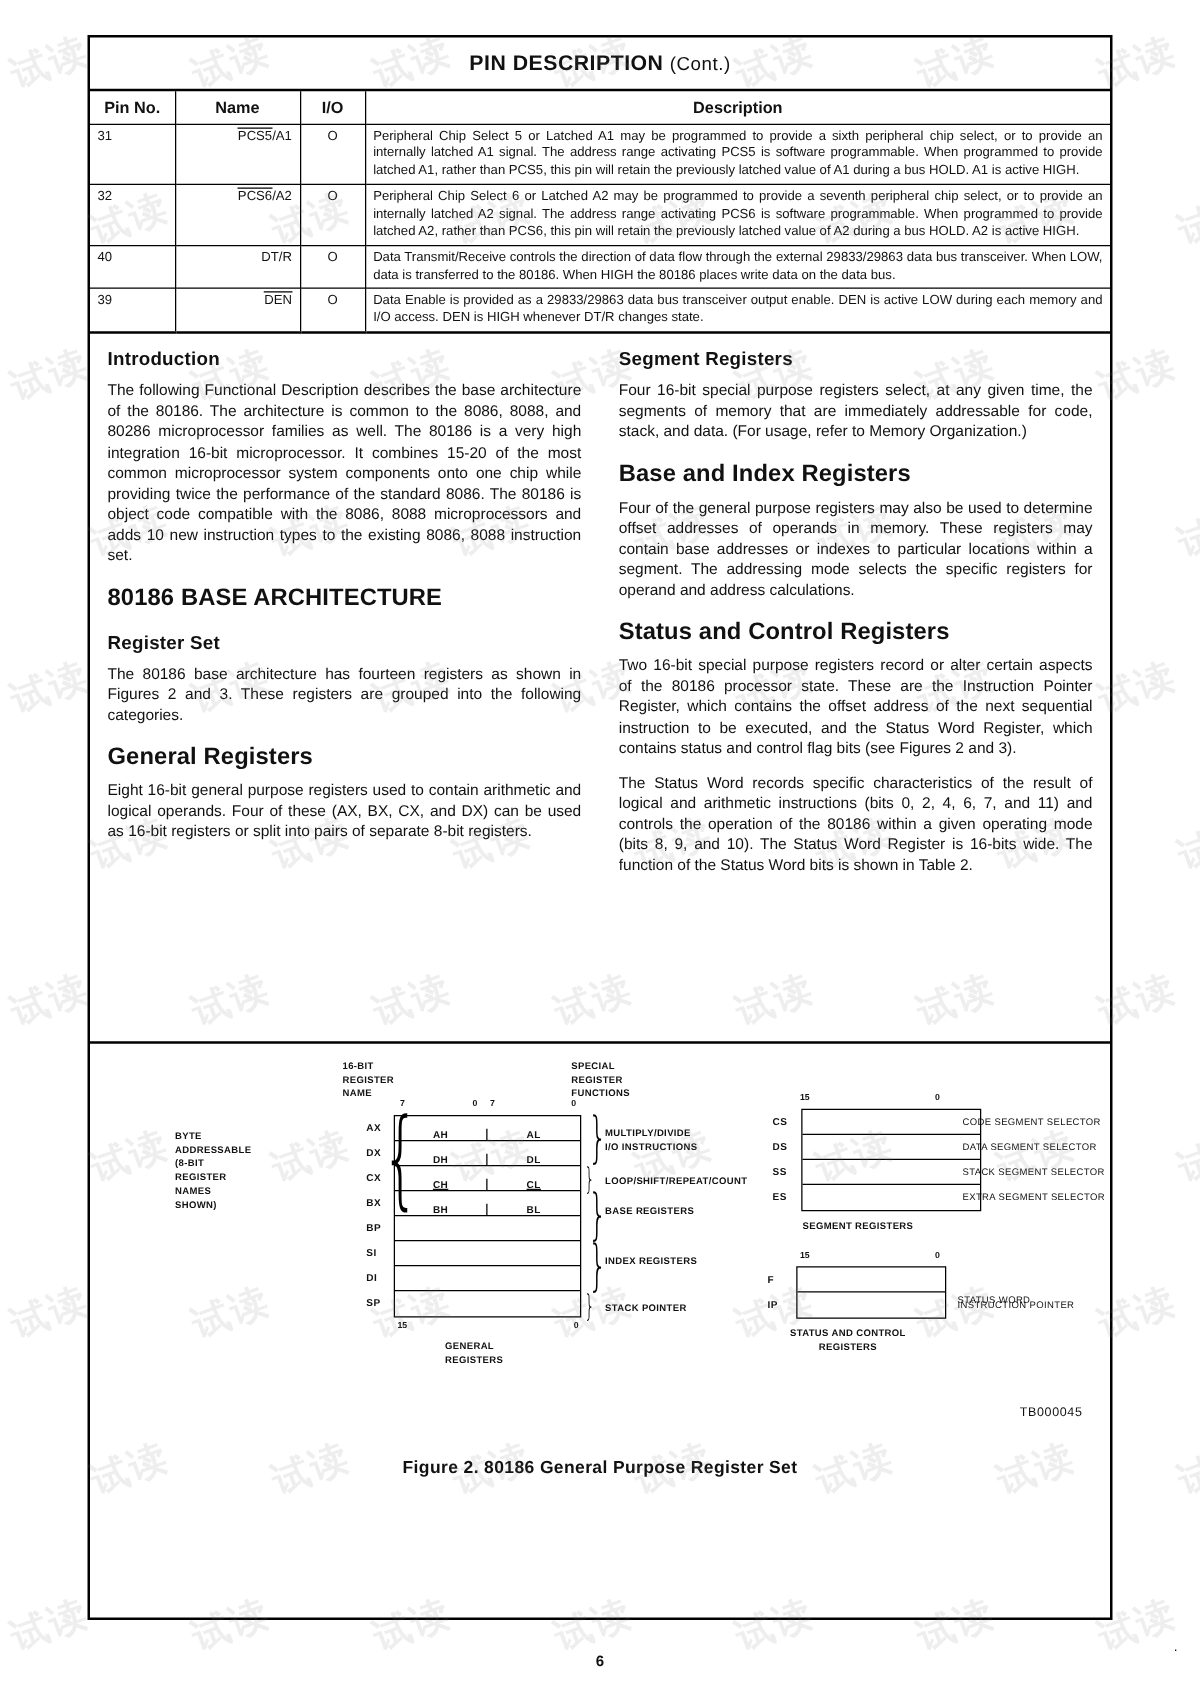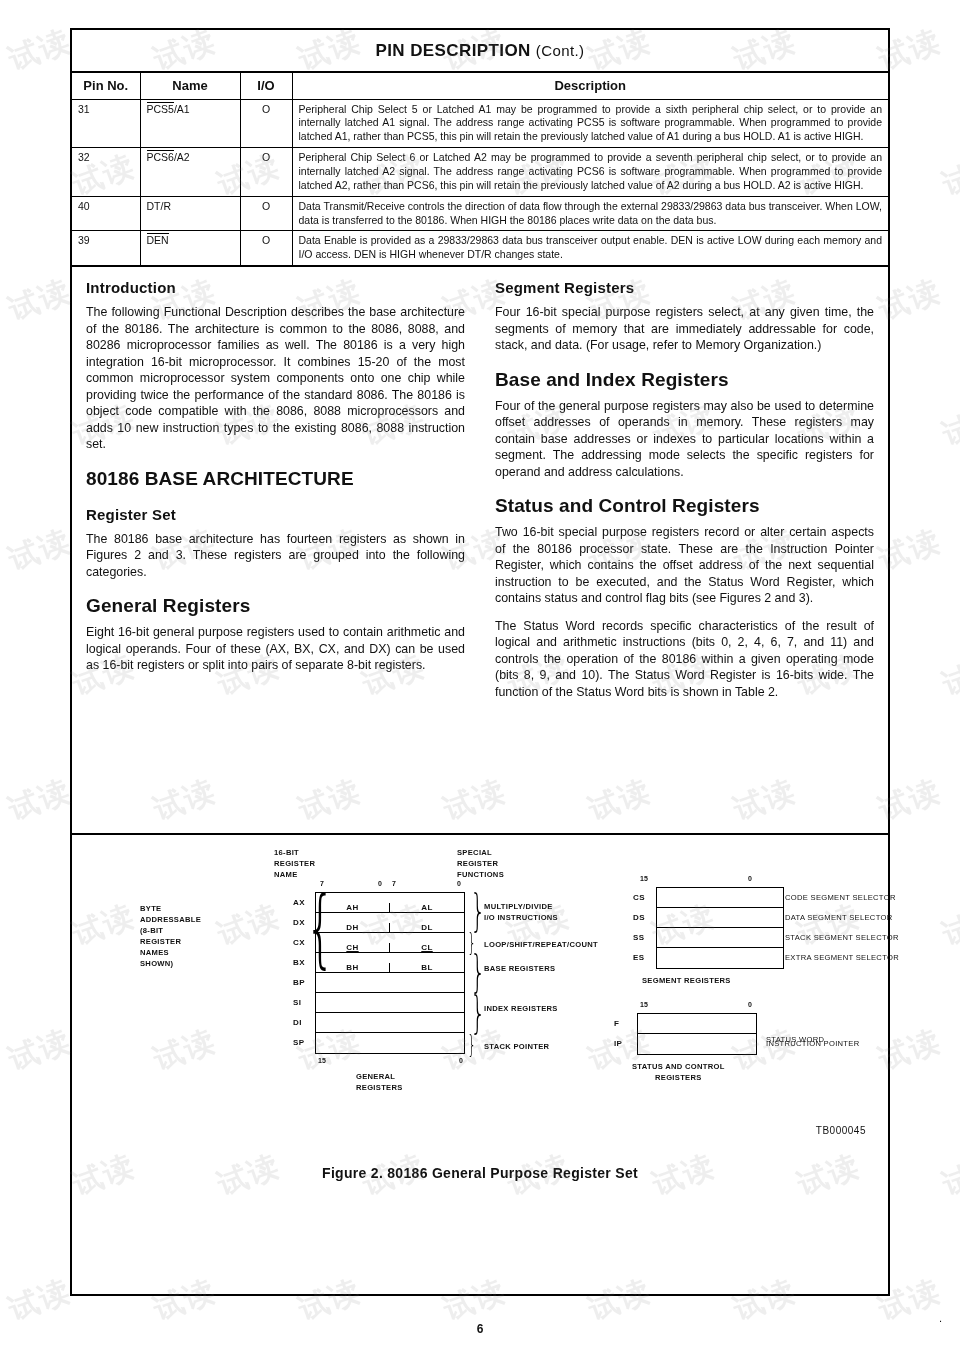--- a/index.html
+++ b/index.html
@@ -89,21 +89,21 @@
     font-size: 13px;
     font-weight: 700;
     padding: 5px 4px;
     vertical-align: middle;
     height: 26px;
   }
   .col-pin   { width: 68px; }
   .col-name  { width: 100px; }
   .col-io    { width: 52px; }
   td.c-pin  { text-align: left; padding-left: 7px; }
-  td.c-name { text-align: left; padding-left: 10px; }
+  td.c-name { text-align: right; padding-left: 10px; }
   td.c-io   { text-align: center; }
   td.c-desc {
     text-align: justify;
     line-height: 1.32;
     padding-right: 8px;
     padding-left: 8px;
   }
   .ovl { border-top: 1px solid #000; padding-top: 0px; }
 
   
@@ -210,23 +210,23 @@
     position: absolute;
     left: -23px;
     font-size: 8px;
     font-weight: 700;
     letter-spacing: 0.4px;
   }
 
   
   #seg-stack {
     position: absolute;
-    left: 584px;
+    left: 569px;
     top: 52px;
-    width: 128px;
+    width: 144px;
     border: 1.6px solid #000;
     box-sizing: border-box;
   }
   .seg-row {
     height: 20px;
     border-bottom: 1.6px solid #000;
     box-sizing: border-box;
   }
   .seg-row:last-child { border-bottom: none; }
   .sname {

